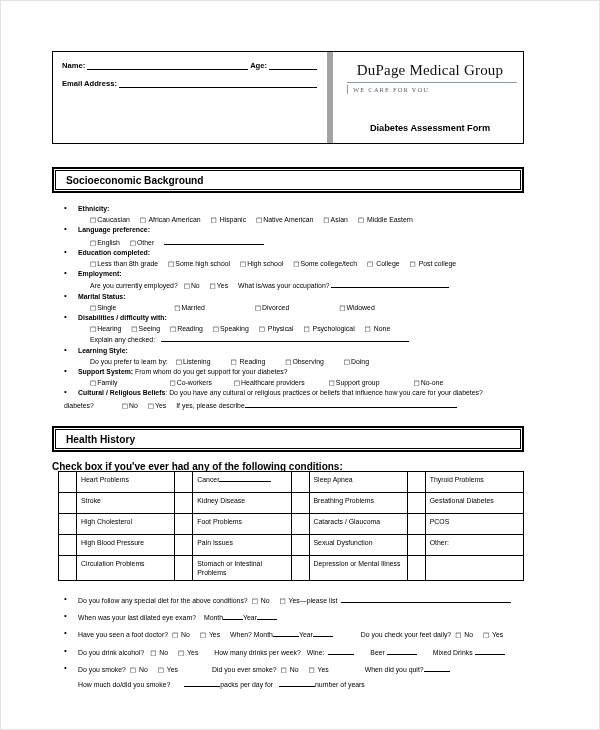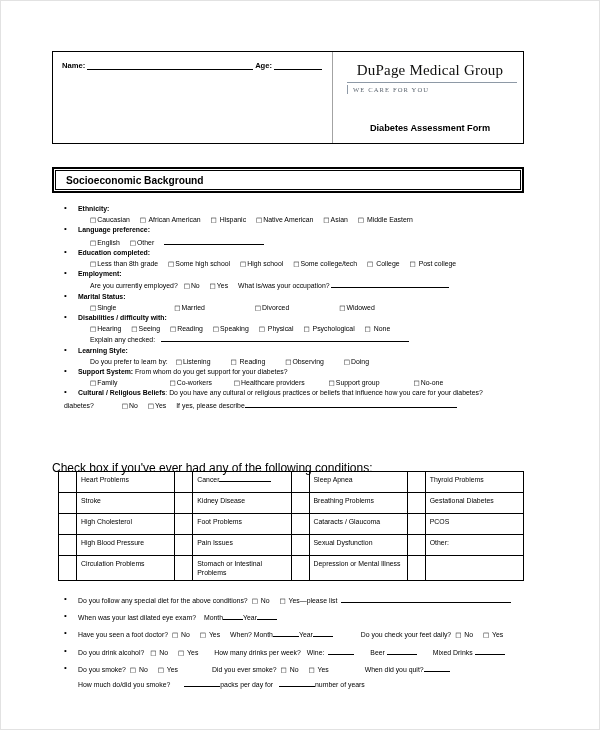--- a/index.html
+++ b/index.html
@@ -39,21 +39,21 @@
     width: 472px;
     height: 93px;
     border: 1px solid #000;
     box-sizing: border-box;
     display: flex;
   }
   .header-left {
     width: 280px;
     box-sizing: border-box;
     padding: 9px 8px 0 9px;
-    border-right: 1px solid #a3a3a3;
+    border-right: 6px solid #a3a3a3;
   }
   .hfield {
     display: flex;
     align-items: flex-end;
     font-size: 7.6px;
     font-weight: bold;
     margin-bottom: 8.5px;
     white-space: nowrap;
   }
   .hfield:last-child { margin-bottom: 0; }
@@ -181,22 +181,22 @@
   .w100 { width: 100px; }
   .w118 { width: 118px; }
   .w170 { width: 170px; }
   .w212 { width: 212px; }
   .w248 { width: 248px; }
 
   
   .check-note {
     position: absolute;
     left: 51px;
-    font-size: 12px;
-    font-weight: normal;
+    font-size: 10px;
+    font-weight: bold;
   }
   table.conditions {
     position: absolute;
     left: 57px;
     width: 466px;
     border-collapse: collapse;
     table-layout: fixed;
   }
   table.conditions td {
     border: 1px solid #000;
@@ -222,20 +222,24 @@
 <div class="sheet">
 
   <div class="header-box">
     <div class="header-left">
       <div class="hfield">
         <span class="hlabel">Name:</span>
         <span class="rule grow"></span>
         <span class="hlabel">Age:</span>
         <span class="rule w48"></span>
       </div>
+      <div class="hfield">
+        <span class="hlabel">Email Address:</span>
+        <span class="rule grow"></span>
+      </div>
     </div>
     <div class="header-right">
       <div class="brand">DuPage Medical Group</div>
       <div class="tagline-row">
         <span class="tag-tick"></span>
         <span class="tagline">WE CARE FOR YOU</span>
       </div>
       <div class="form-title">Diabetes Assessment Form</div>
     </div>
   </div>
@@ -346,20 +350,25 @@
       <span class="q-lead">Cultural / Religious Beliefs</span><span>: Do you have any cultural or religious practices or beliefs that influence how you care for your diabetes?</span>
     </div>
     <div class="qitem nobullet" style="padding-left:12px;">
       <span>diabetes?</span>
       <span class="opt" style="margin-left:26px;"><span class="cb">□</span><span>No</span></span>
       <span class="opt"><span class="cb">□</span><span>Yes</span></span>
       <span>If yes, please describe</span><span class="iline w212"></span>
     </div>
   </div>
 
+  <div class="section-bar" style="top:425px;">
+    <div class="inner">
+      <span>Health History</span>
+    </div>
+  </div>
 
   <div class="check-note" style="top:460px;">Check box if you've ever had any of the following conditions:</div>
 
   <table class="conditions" style="top:470px;">
     <tbody>
       <tr>
         <td class="cbcell"></td>
         <td class="labelcell"><span>Heart Problems</span></td>
         <td class="cbcell"></td>
         <td class="labelcell"><span>Cancer</span><span class="cell-rule"></span></td>

